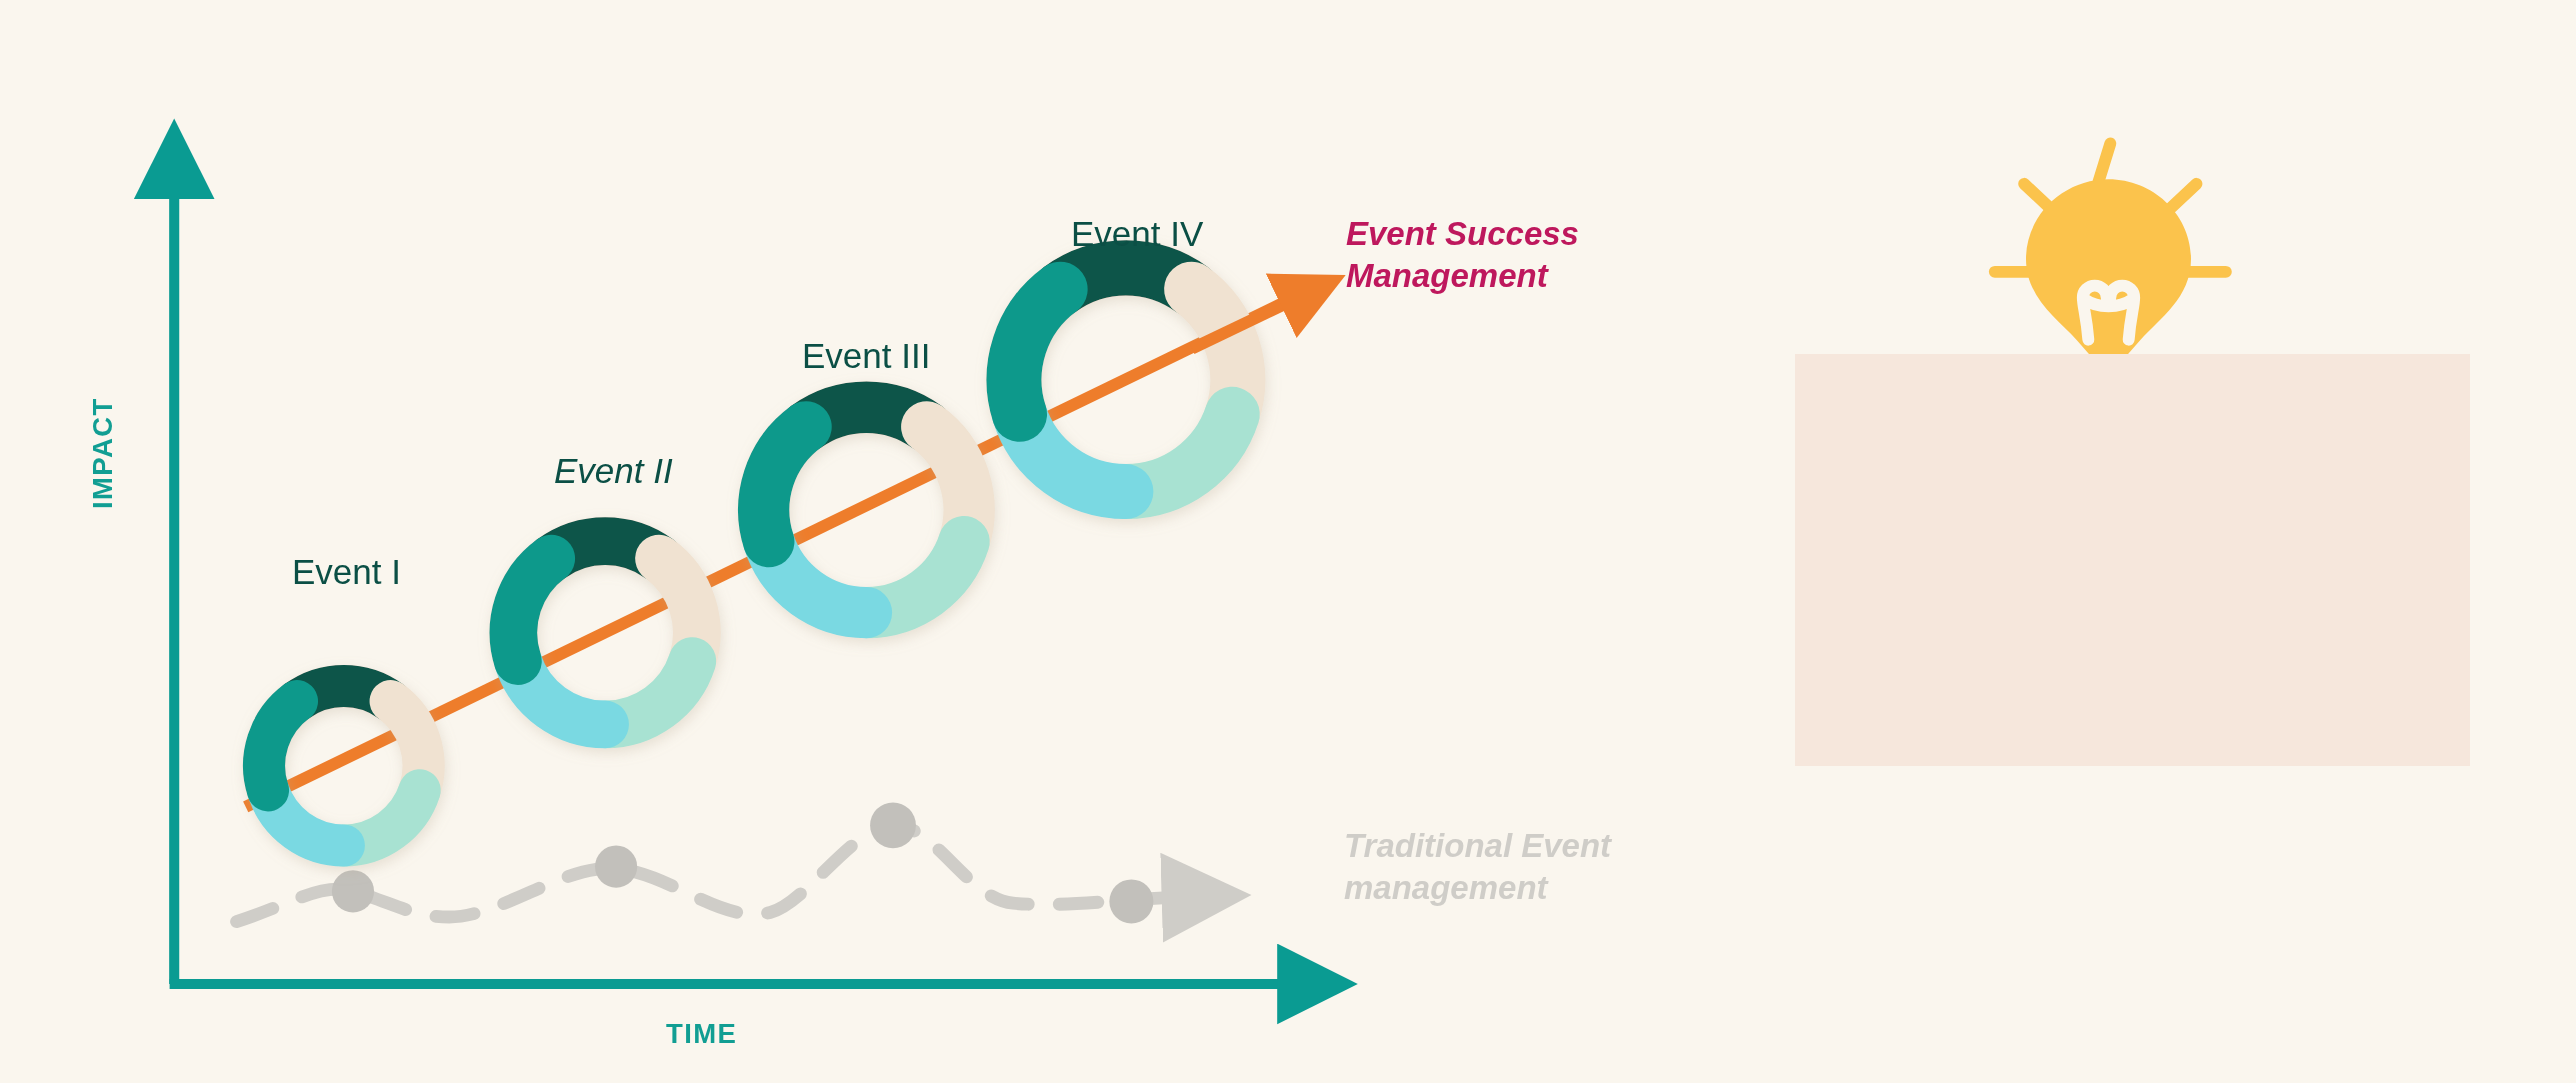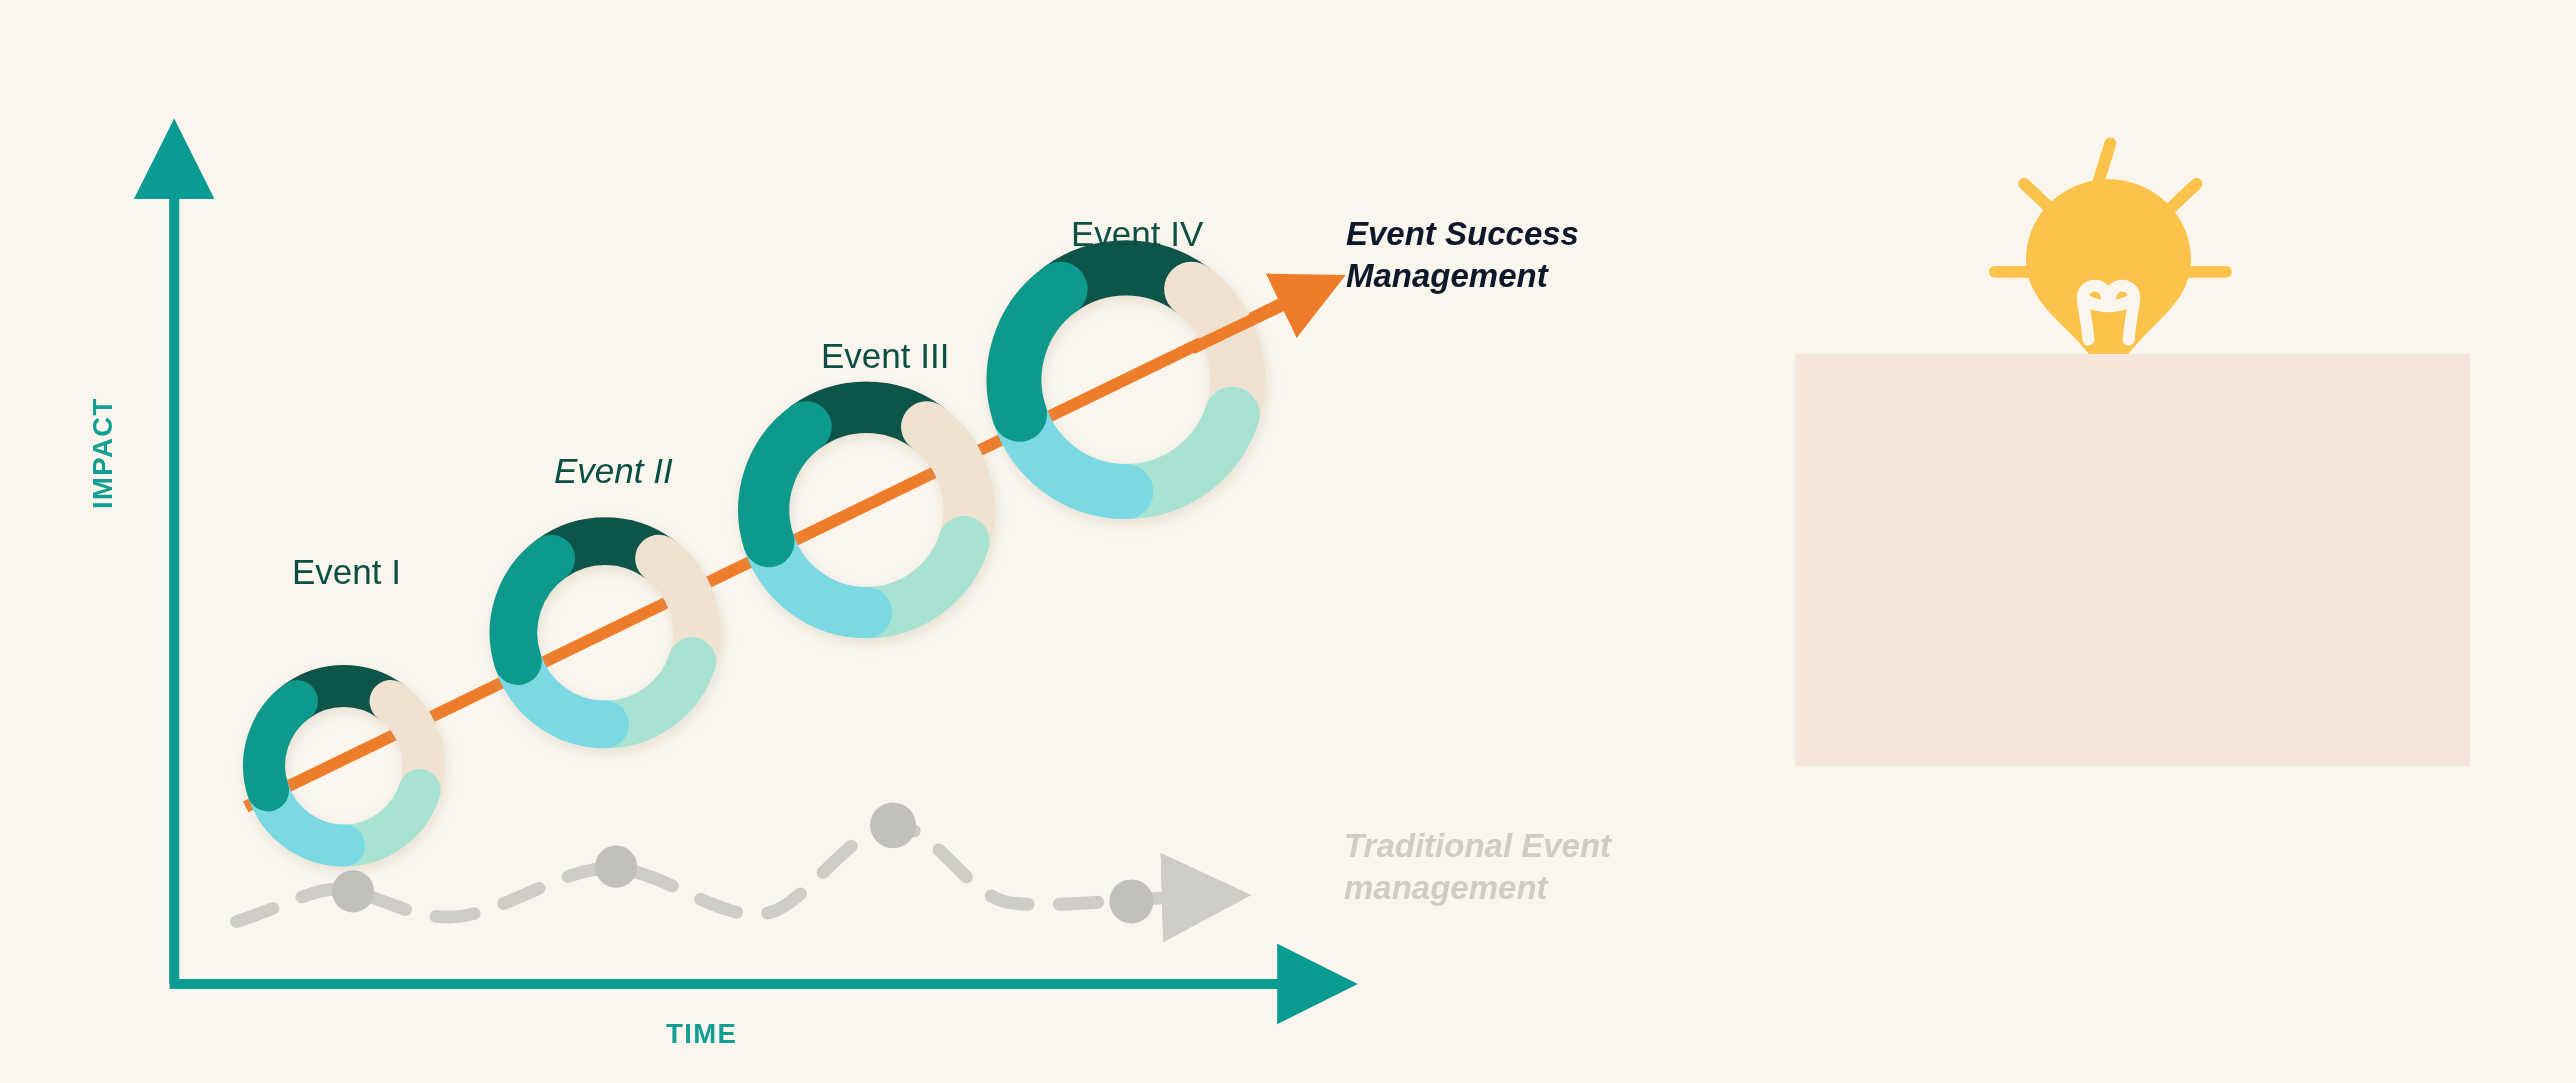--- a/index.html
+++ b/index.html
@@ -50,36 +50,36 @@
   .event-label {
     position: absolute;
     color: #0b4f45;
     font-size: 35px;
     font-family: "Liberation Sans", sans-serif;
     white-space: nowrap;
     text-align: right;
   }
   #event-label-1 { left: 292px; top: 552px; }
   #event-label-2 { left: 554px; top: 451px; font-style: italic; }
-  #event-label-3 { left: 821px; top: 336px; }
+  #event-label-3 { left: 802px; top: 336px; }
   #event-label-4 { left: 1071px; top: 214px; }
 
   .trend-label {
     position: absolute;
     font-style: italic;
     font-weight: bold;
     font-size: 33px;
     line-height: 1.28;
     white-space: pre-line;
     font-family: "Liberation Sans", sans-serif;
   }
   #esm-label {
     left: 1346px;
     top: 213px;
-    color: #0f172a;
+    color: #be185d;
   }
   #trad-label {
     left: 1344px;
     top: 825px;
     color: #cfcdc8;
   }
 
   
   #right-panel {
     position: absolute;

